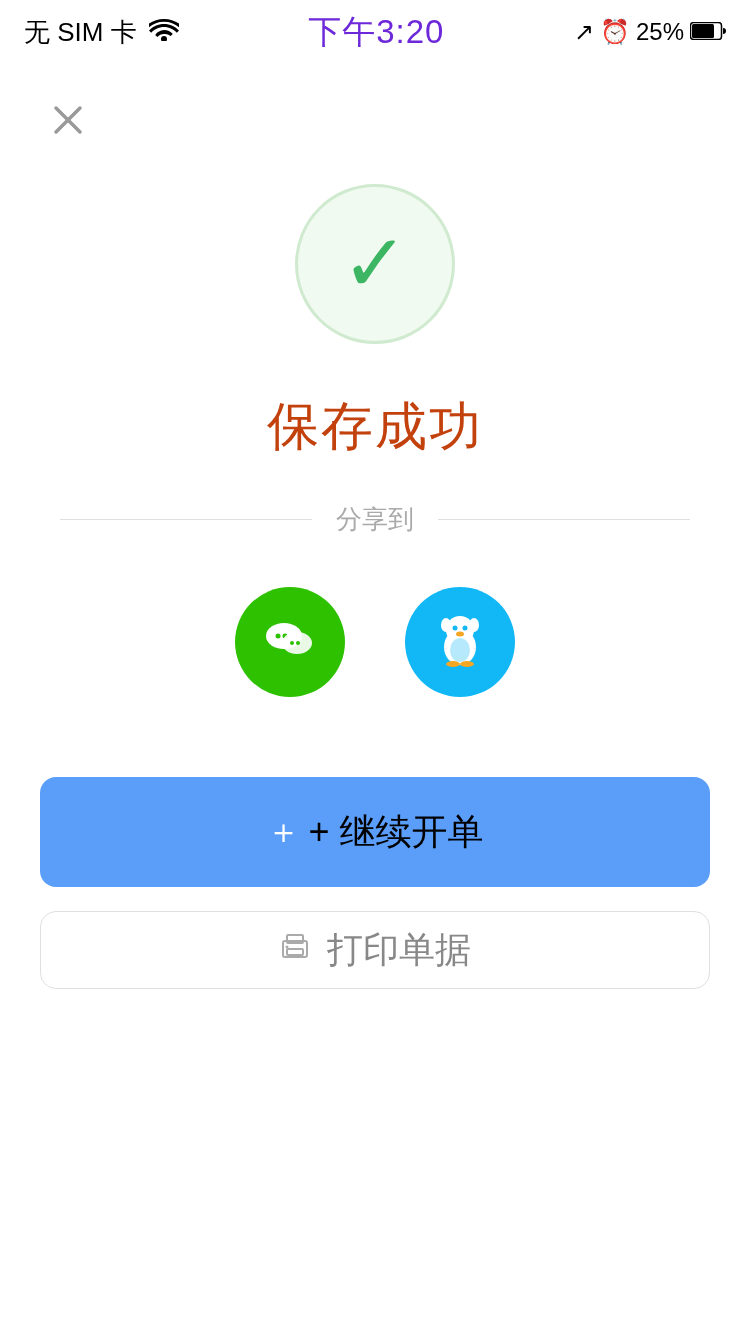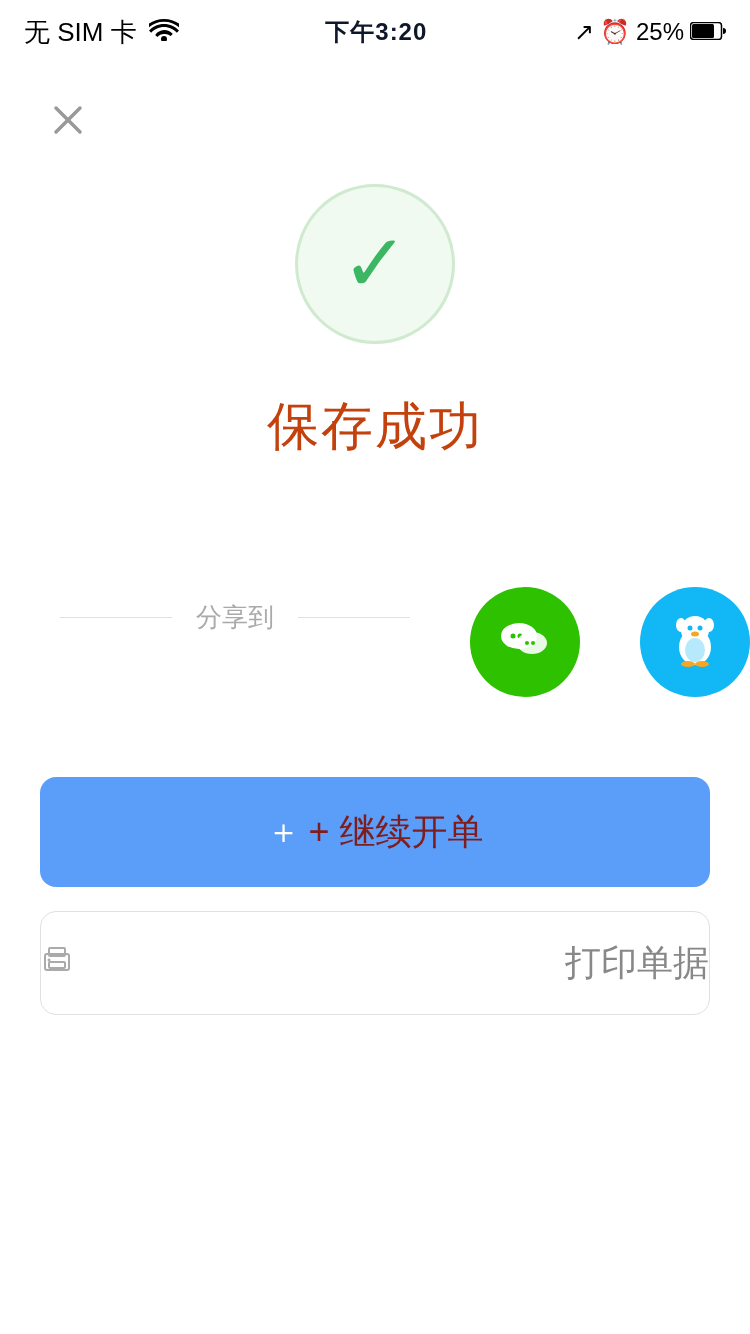--- a/index.html
+++ b/index.html
@@ -27,23 +27,23 @@
 
     .status-left {
       display: flex;
       align-items: center;
       gap: 12px;
       font-size: 26px;
       color: #000;
     }
 
     .status-center {
-      font-size: 24px;
-      font-weight: 700;
-      color: #0f172a;
+      font-size: 33px;
+      font-weight: 400;
+      color: #6d28d9;
       letter-spacing: 1px;
     }
 
     .status-right {
       display: flex;
       align-items: center;
       gap: 6px;
       font-size: 24px;
       color: #000;
     }
@@ -108,22 +108,23 @@
       margin-top: 48px;
       font-size: 52px;
       color: #c2410c;
       font-weight: 400;
       letter-spacing: 2px;
     }
 
     
     .share-section {
       width: 100%;
-      margin-top: 75px;
-      display: flex;
+      margin-top: 40px;
+      display: flex;
+      flex-direction: column;
       align-items: center;
     }
 
     .share-divider {
       width: 100%;
       display: flex;
       align-items: center;
       padding: 0 60px;
       gap: 24px;
     }
@@ -194,33 +195,33 @@
       border: none;
       display: flex;
       align-items: center;
       justify-content: center;
       gap: 16px;
       cursor: pointer;
     }
 
     .btn-primary-label {
       font-size: 36px;
-      color: #7f1d1d;
+      color: #000000;
       font-weight: 400;
     }
 
     .btn-secondary {
       width: 100%;
-      height: 104px;
+      height: 78px;
       background: #fff;
       border-radius: 16px;
       border: 1.5px solid #e0e0e0;
       display: flex;
       align-items: center;
-      justify-content: space-between;
+      justify-content: center;
       gap: 16px;
       cursor: pointer;
     }
 
     .btn-secondary-label {
       font-size: 36px;
       color: #888;
       font-weight: 400;
     }
 

